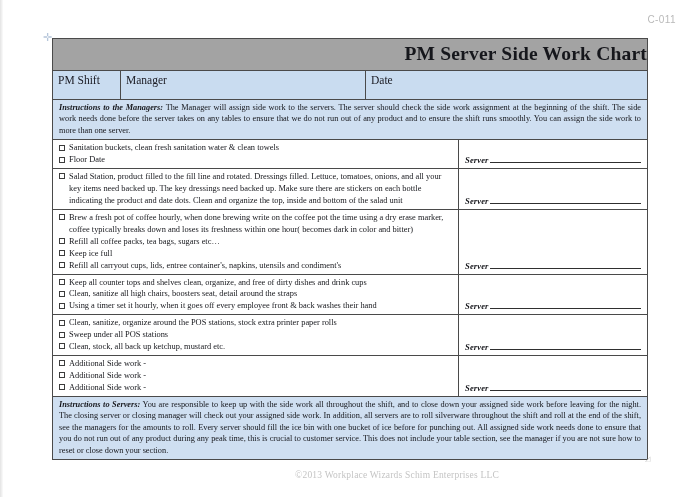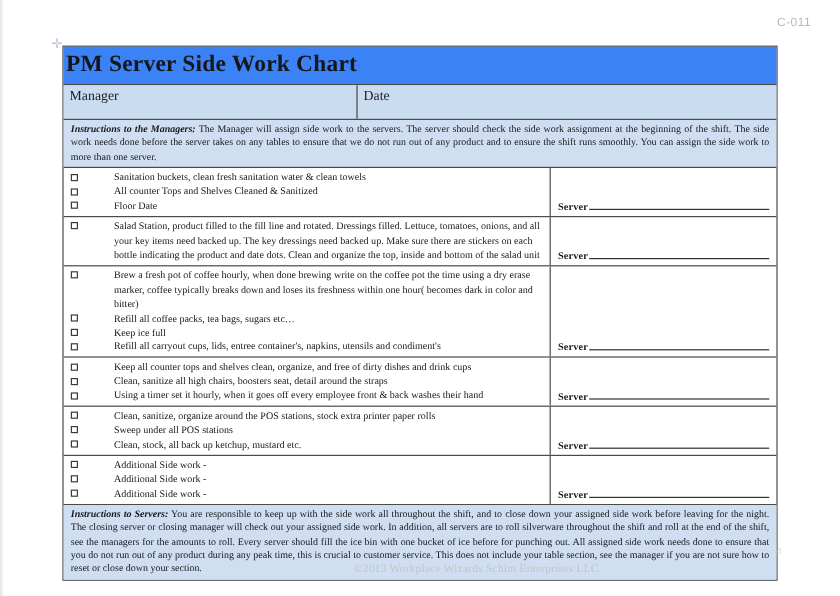--- a/index.html
+++ b/index.html
@@ -56,24 +56,24 @@
     top: 456px;
     width: 6px;
     height: 6px;
     color: #c9c9c9;
     font-size: 7px;
     line-height: 6px;
   }
 
   
   .title-row {
-    background: #3b82f6;
+    background: #a3a3a3;
     border-bottom: 1.2px solid #4a4a4a;
-    text-align: left;
-    padding: 4px 0 5px 2px;
+    text-align: right;
+    padding: 4px 0 5px 12px;
   }
   .title-row .title {
     font-family: "Liberation Serif", serif;
     font-weight: bold;
     font-size: 19.5px;
     color: #16171c;
     letter-spacing: 0.2px;
   }
 
   
@@ -128,21 +128,20 @@
     display: flex;
     flex-direction: column;
     justify-content: flex-end;
   }
   .task {
     font-size: 8.4px;
     line-height: 1.42;
     color: #16171c;
     display: flex;
     align-items: flex-start;
-    gap: 26px;
   }
   .task .box {
     flex: 0 0 auto;
     width: 6px;
     height: 6px;
     border: 1px solid #3c3c3c;
     margin: 2.3px 4px 0 1px;
     box-sizing: border-box;
     background: #fff;
   }
@@ -151,20 +150,21 @@
     display: flex;
     align-items: baseline;
     font-size: 8.6px;
     color: #15161b;
     margin-bottom: 1px;
   }
   .server-line .lbl {
     font-weight: bold;
     white-space: nowrap;
     letter-spacing: 0.1px;
+    font-style: italic;
   }
   .server-line .rule {
     flex: 1;
     border-bottom: 1.1px solid #2f2f2f;
     margin-left: 1px;
     height: 8px;
   }
 
   
   .footer {
@@ -189,42 +189,39 @@
 
 <div class="move-handle">✛</div>
 
 <div class="chart-wrap">
 
   <div class="title-row">
     <span class="title">PM Server Side Work Chart</span>
   </div>
 
   <div class="meta-row">
+    <span class="meta-cell shift">PM Shift</span>
     <span class="meta-cell manager">Manager</span>
     <span class="meta-cell date">Date</span>
   </div>
 
   <div class="instructions">
     <b>Instructions to the Managers:</b>
     <span>The Manager will assign side work to the servers.  The server should check the side work assignment at the beginning of the shift. The side work needs done before the server takes on any tables to ensure that we do not run out of any product and to ensure the shift runs smoothly.  You can assign the side work to more than one server.</span>
   </div>
 
   <div id="sections-host">
       <div class="section">
         <div class="section-tasks">
           <div class="task">
             <span class="box"></span>
             <span class="txt">Sanitation buckets, clean fresh sanitation water &amp; clean towels</span>
           </div>
           <div class="task">
             <span class="box"></span>
-            <span class="txt">All counter Tops and Shelves Cleaned &amp; Sanitized</span>
-          </div>
-          <div class="task">
-            <span class="box"></span>
             <span class="txt">Floor Date</span>
           </div>
         </div>
         <div class="section-server">
           <div class="server-line">
             <span class="lbl">Server</span>
             <span class="rule"></span>
           </div>
         </div>
       </div>

